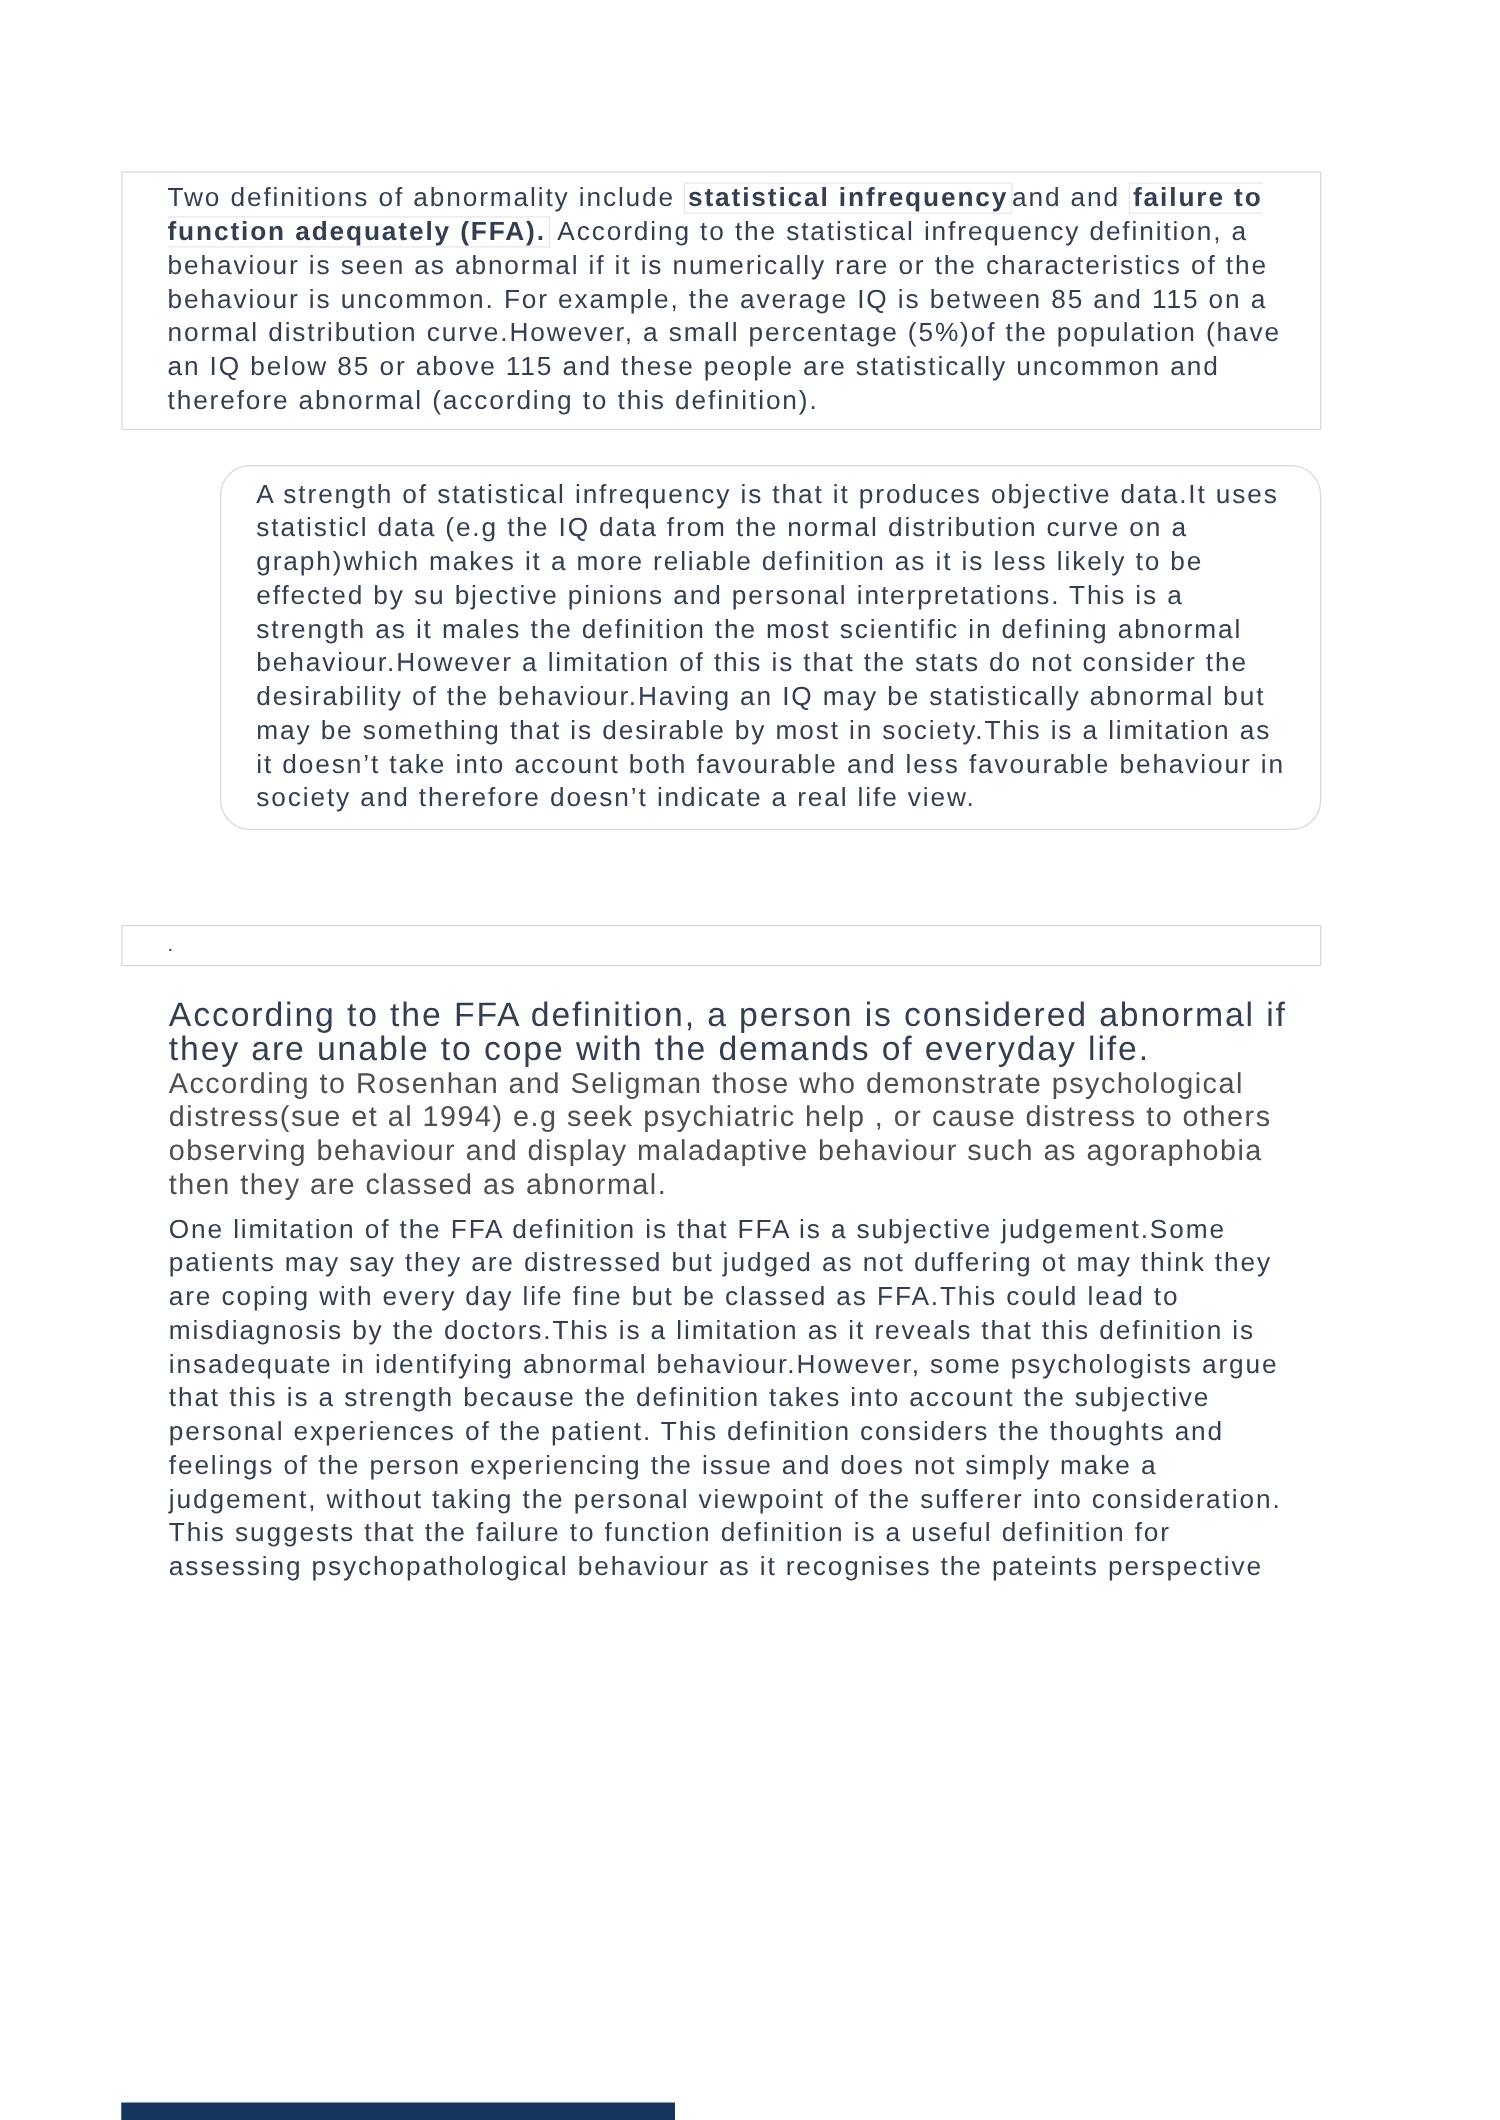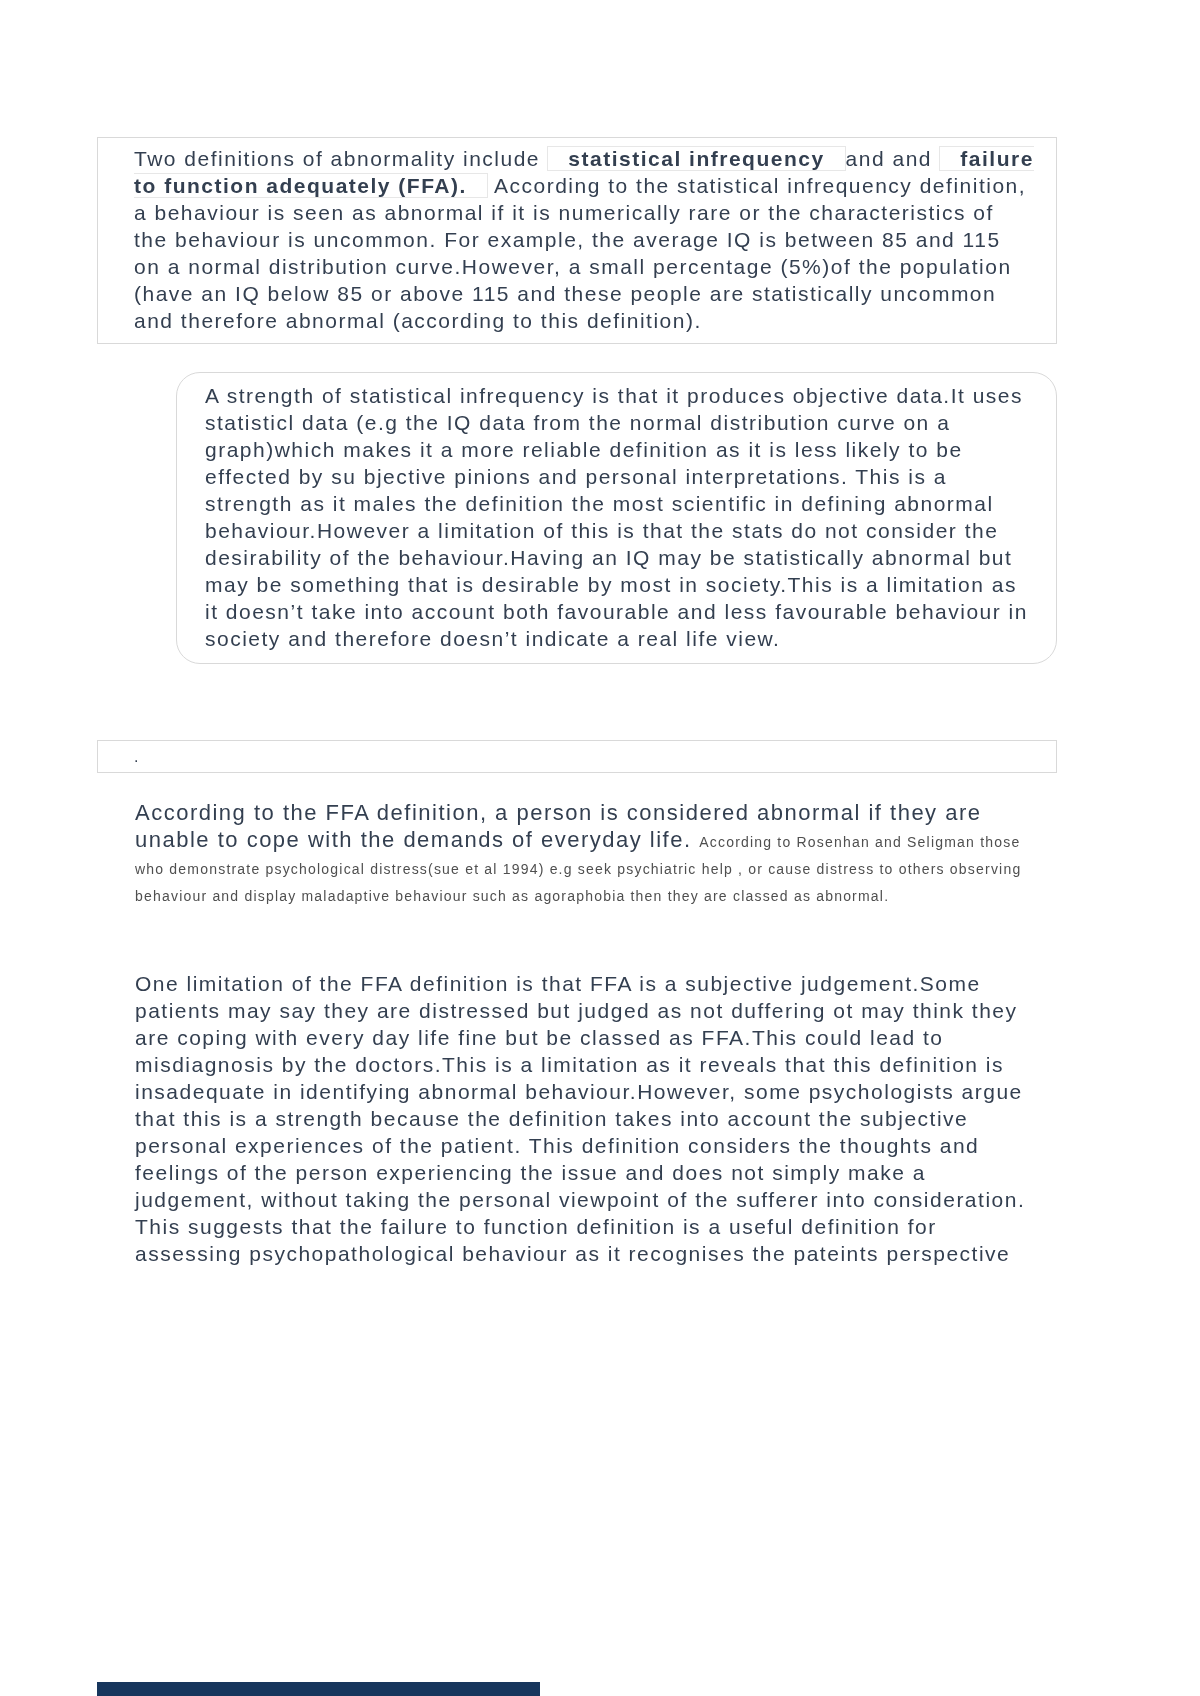--- a/index.html
+++ b/index.html
@@ -45,36 +45,36 @@
     top: 740px;
     width: 960px;
     height: 33px;
     padding: 4px 20px 4px 36px;
     font-size: 16px;
     line-height: 24px;
   }
   .bold-term {
     font-weight: bold;
     border: 1px solid #e7e7e7;
-    padding: 0 20px;
+    padding: 0 2px;
   }
   .para-ffa {
     position: absolute;
     left: 135px;
     top: 799px;
     width: 905px;
   }
   .para-ffa .lead {
-    font-size: 22px;
+    font-size: 27px;
     line-height: 27px;
     letter-spacing: 1.5px;
     color: #333f50;
   }
   .para-ffa .secondary {
-    font-size: 14px;
+    font-size: 23px;
     line-height: 27px;
     letter-spacing: 1.2px;
     color: #4f4f4f;
   }
   .para-limitation {
     position: absolute;
     left: 135px;
     top: 970px;
     width: 905px;
   }

